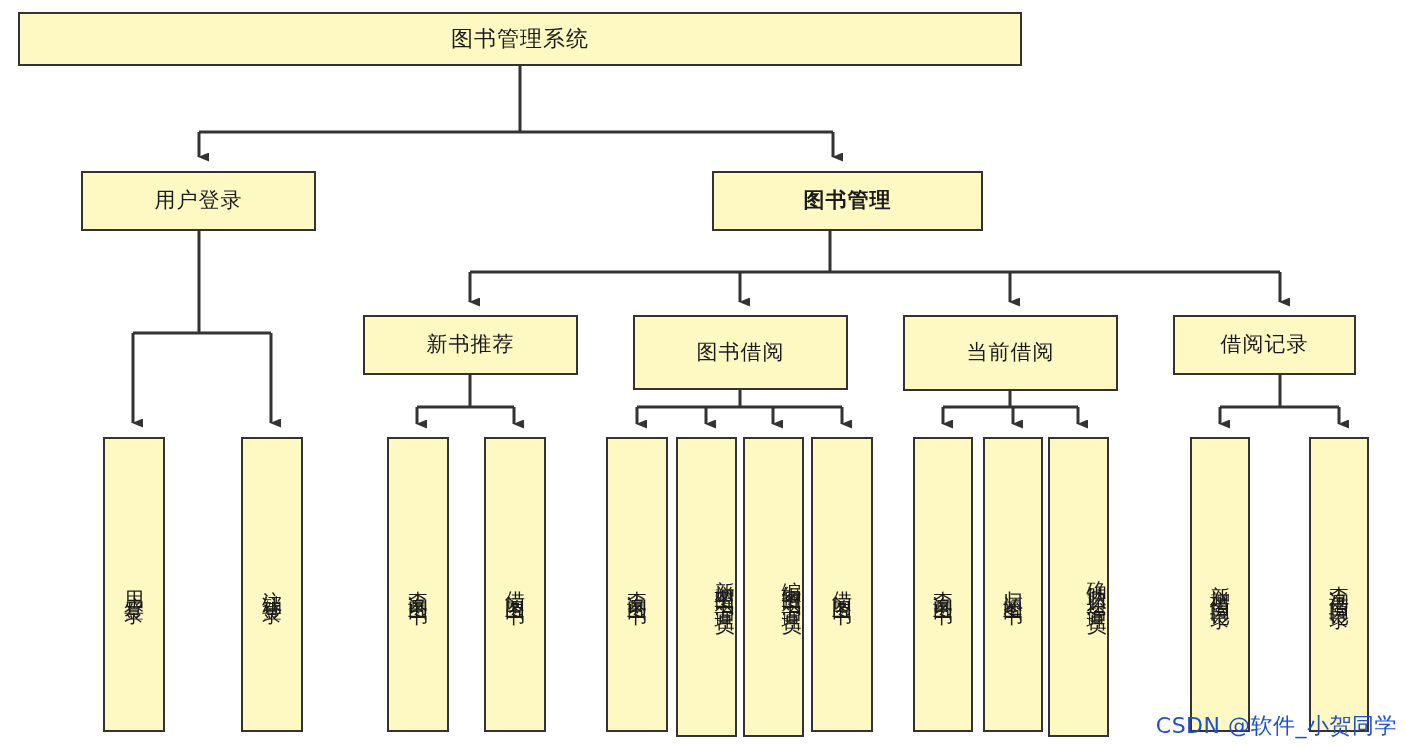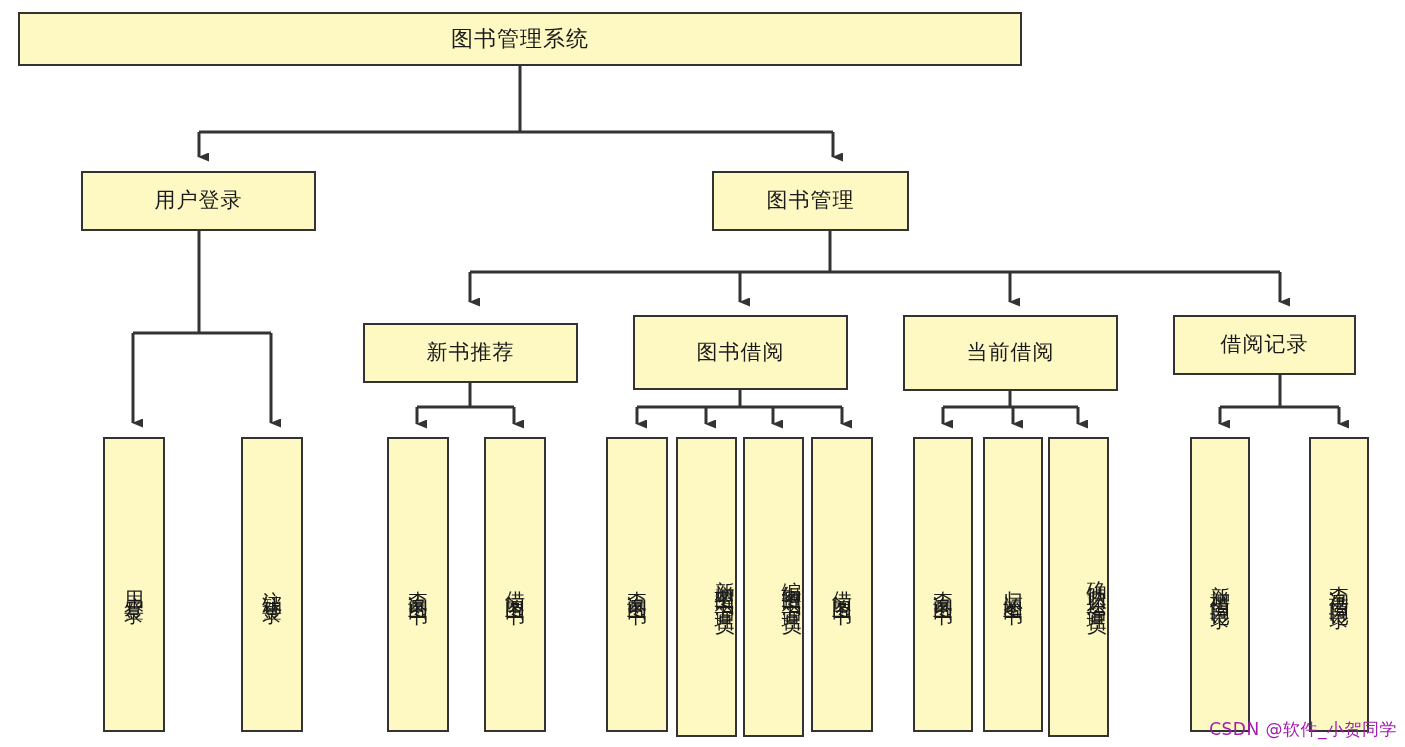--- a/index.html
+++ b/index.html
@@ -56,22 +56,22 @@
     align-items: flex-start;
   }
   .node-label {
     display: block;
     white-space: nowrap;
   }
   #watermark {
     position: absolute;
     right: 8px;
     bottom: 6px;
-    font-size: 17px;
-    color: #a21caf;
+    font-size: 22px;
+    color: #1d4ed8;
     letter-spacing: 0.5px;
     white-space: nowrap;
     font-family: "DejaVu Sans", "Liberation Sans", sans-serif;
   }
 </style>
 </head>
 <body>
 
 <div id="diagram-root">
 
@@ -125,25 +125,25 @@
     </g>
   </svg>
 
   <div class="node horiz root" style="left:18px; top:12px; width:1004px; height:54px;">
     <span class="node-label">图书管理系统</span>
   </div>
 
   <div class="node horiz" style="left:81px; top:171px; width:235px; height:60px;">
     <span class="node-label">用户登录</span>
   </div>
-  <div class="node horiz" style="left:712px; top:171px; width:197px; height:60px;">
+  <div class="node horiz" style="left:712px; top:171px; width:271px; height:60px;font-weight:bold;">
     <span class="node-label">图书管理</span>
   </div>
 
-  <div class="node horiz" style="left:363px; top:315px; width:215px; height:60px;margin-top:8px;">
+  <div class="node horiz" style="left:363px; top:315px; width:215px; height:60px;">
     <span class="node-label">新书推荐</span>
   </div>
   <div class="node horiz" style="left:633px; top:315px; width:215px; height:75px;">
     <span class="node-label">图书借阅</span>
   </div>
   <div class="node horiz" style="left:903px; top:315px; width:215px; height:76px;">
     <span class="node-label">当前借阅</span>
   </div>
   <div class="node horiz" style="left:1173px; top:315px; width:183px; height:60px;">
     <span class="node-label">借阅记录</span>

